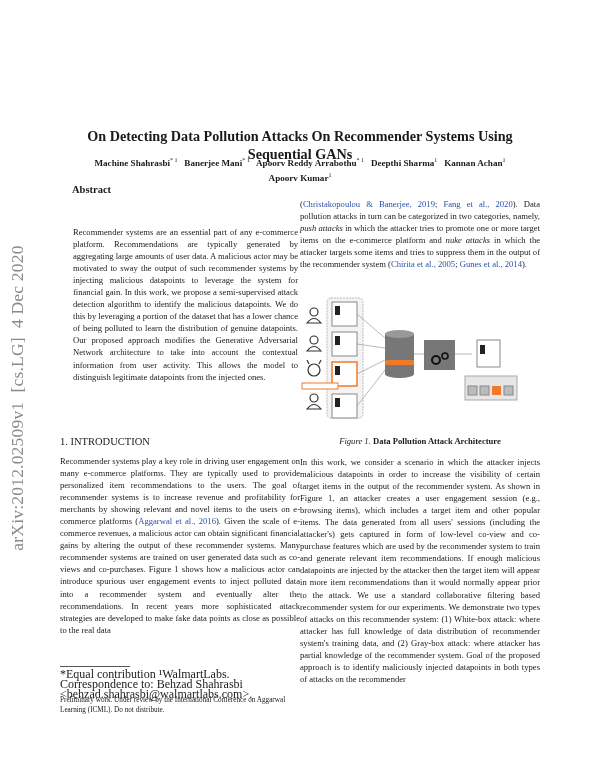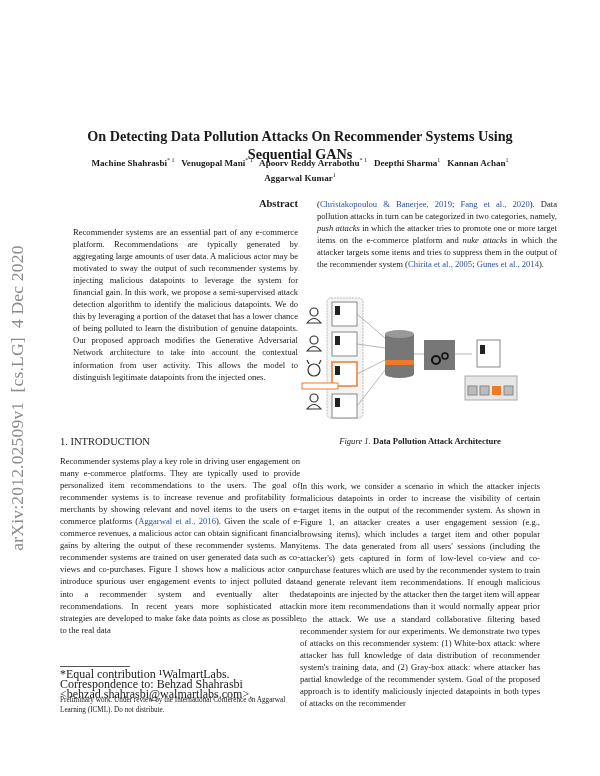--- a/index.html
+++ b/index.html
@@ -7,52 +7,52 @@
          font-family:"Liberation Serif", "DejaVu Serif", serif; color:#1a1a1a; }
   .arxiv { position:absolute; left:-160px; top:385px; width:360px; height:26px;
            transform:rotate(-90deg); transform-origin:center center;
            font-size:17.5px; color:#8a8a8a; text-align:center; white-space:nowrap; letter-spacing:0.2px; }
   .title { position:absolute; left:60px; top:84px; width:480px; text-align:center;
            font-weight:bold; font-size:14.2px; line-height:18px;margin-top:43px; }
   .authors { position:absolute; left:60px; top:154px; width:480px; text-align:center;
              font-weight:bold; font-size:9.1px; line-height:12px; }
   .authors sup { font-size:6px; font-weight:normal; }
   .col { position:absolute; font-size:8.6px; line-height:12.05px; text-align:justify; }
-  .abstract-h { position:absolute; left:72px; top:198px; width:226px; text-align:right;
+  .abstract-h { position:absolute; left:72px; top:184px; width:226px; text-align:left;
                 font-weight:bold; font-size:10.5px; }
   .abstract { left:73px; top:226px; width:225px; }
   .intro-h { position:absolute; left:60px; top:436px; font-weight:normal; font-size:10.5px; }
   .intro1 { left:60px; top:455px; width:240px; }
   .footrule { position:absolute; left:60px; top:666px; width:70px; border-top:1px solid #555; }
   .foot { position:absolute; left:60px; top:669px; width:240px; font-size:12px; line-height:10px; }
   .foot2 { position:absolute; left:60px; top:695px; width:240px; font-size:7.2px; line-height:10px; }
-  .right1 { left:300px; top:198px; width:240px;margin-left:17px; }
-  .right2 { left:300px; top:480px; width:240px; }
+  .right1 { left:300px; top:198px; width:240px; }
+  .right2 { left:300px; top:456px; width:240px; }
   .cite { color:#2b4fa8; }
   .figure { position:absolute; left:300px; top:290px; width:240px; height:130px; }
   .caption { position:absolute; left:300px; top:436px; width:240px; text-align:center; font-size:8.6px; }
   .caption i { font-style:italic; }
   .caption b { font-weight:bold; }
   [data-bind] { white-space:pre-wrap; }
   .col span { white-space:normal; }
 </style>
 </head>
 <body>
 
 <div class="arxiv" data-bind="sidebar.arxiv_id">arXiv:2012.02509v1  [cs.LG]  4 Dec 2020</div>
 
 <div class="title" data-bind="paper.title">On Detecting Data Pollution Attacks On Recommender Systems Using Sequential GANs</div>
 
 <div class="authors">
   <span><span data-bind="paper.authors.0.name">Machine Shahrasbi</span><sup data-bind="paper.authors.0.marks">* 1</sup></span>&nbsp;&nbsp;
-  <span><span data-bind="paper.authors.1.name">Venugopal Mani</span><sup data-bind="paper.authors.1.marks">* 1</sup></span>&nbsp;&nbsp;
+  <span><span data-bind="paper.authors.1.name">Banerjee Mani</span><sup data-bind="paper.authors.1.marks">* 1</sup></span>&nbsp;&nbsp;
   <span><span data-bind="paper.authors.2.name">Apoorv Reddy Arrabothu</span><sup data-bind="paper.authors.2.marks">* 1</sup></span>&nbsp;&nbsp;
   <span><span data-bind="paper.authors.3.name">Deepthi Sharma</span><sup data-bind="paper.authors.3.marks">1</sup></span>&nbsp;&nbsp;
   <span><span data-bind="paper.authors.4.name">Kannan Achan</span><sup data-bind="paper.authors.4.marks">1</sup></span><br>
-  <span><span data-bind="paper.authors.5.name">Aggarwal Kumar</span><sup data-bind="paper.authors.5.marks">1</sup></span>
+  <span><span data-bind="paper.authors.5.name">Apoorv Kumar</span><sup data-bind="paper.authors.5.marks">1</sup></span>
 </div>
 
 <div class="abstract-h" data-bind="paper.abstract_heading">Abstract</div>
 <div class="col abstract" data-bind="paper.abstract">Recommender systems are an essential part of any e-commerce platform. Recommendations are typically generated by aggregating large amounts of user data. A malicious actor may be motivated to sway the output of such recommender systems by injecting malicious datapoints to leverage the system for financial gain. In this work, we propose a semi-supervised attack detection algorithm to identify the malicious datapoints. We do this by leveraging a portion of the dataset that has a lower chance of being polluted to learn the distribution of genuine datapoints. Our proposed approach modifies the Generative Adversarial Network architecture to take into account the contextual information from user activity. This allows the model to distinguish legitimate datapoints from the injected ones.</div>
 
 <div class="intro-h" data-bind="paper.intro_heading">1. INTRODUCTION</div>
 <div class="col intro1"><span data-bind="paper.intro_left.p1">Recommender systems play a key role in driving user engagement on many e-commerce platforms. They are typically used to provide personalized item recommendations to the users. The goal of recommender systems is to increase revenue and profitability for merchants by showing relevant and novel items to the users on e-commerce platforms (</span><span class="cite" data-bind="paper.intro_left.cite1">Aggarwal et al., 2016</span><span data-bind="paper.intro_left.p2">). Given the scale of e-commerce revenues, a malicious actor can obtain significant financial gains by altering the output of these recommender systems. Many recommender systems are trained on user generated data such as co-views and co-purchases. Figure 1 shows how a malicious actor can introduce spurious user engagement events to inject polluted data into a recommender system and eventually alter the recommendations. In recent years more sophisticated attack strategies are developed to make fake data points as close as possible to the real data</span></div>
 
 <div class="footrule"></div>
 <div class="foot" data-bind="paper.footnote">*Equal contribution ¹WalmartLabs. Correspondence to: Behzad Shahrasbi &lt;behzad.shahrasbi@walmartlabs.com&gt;.</div>

